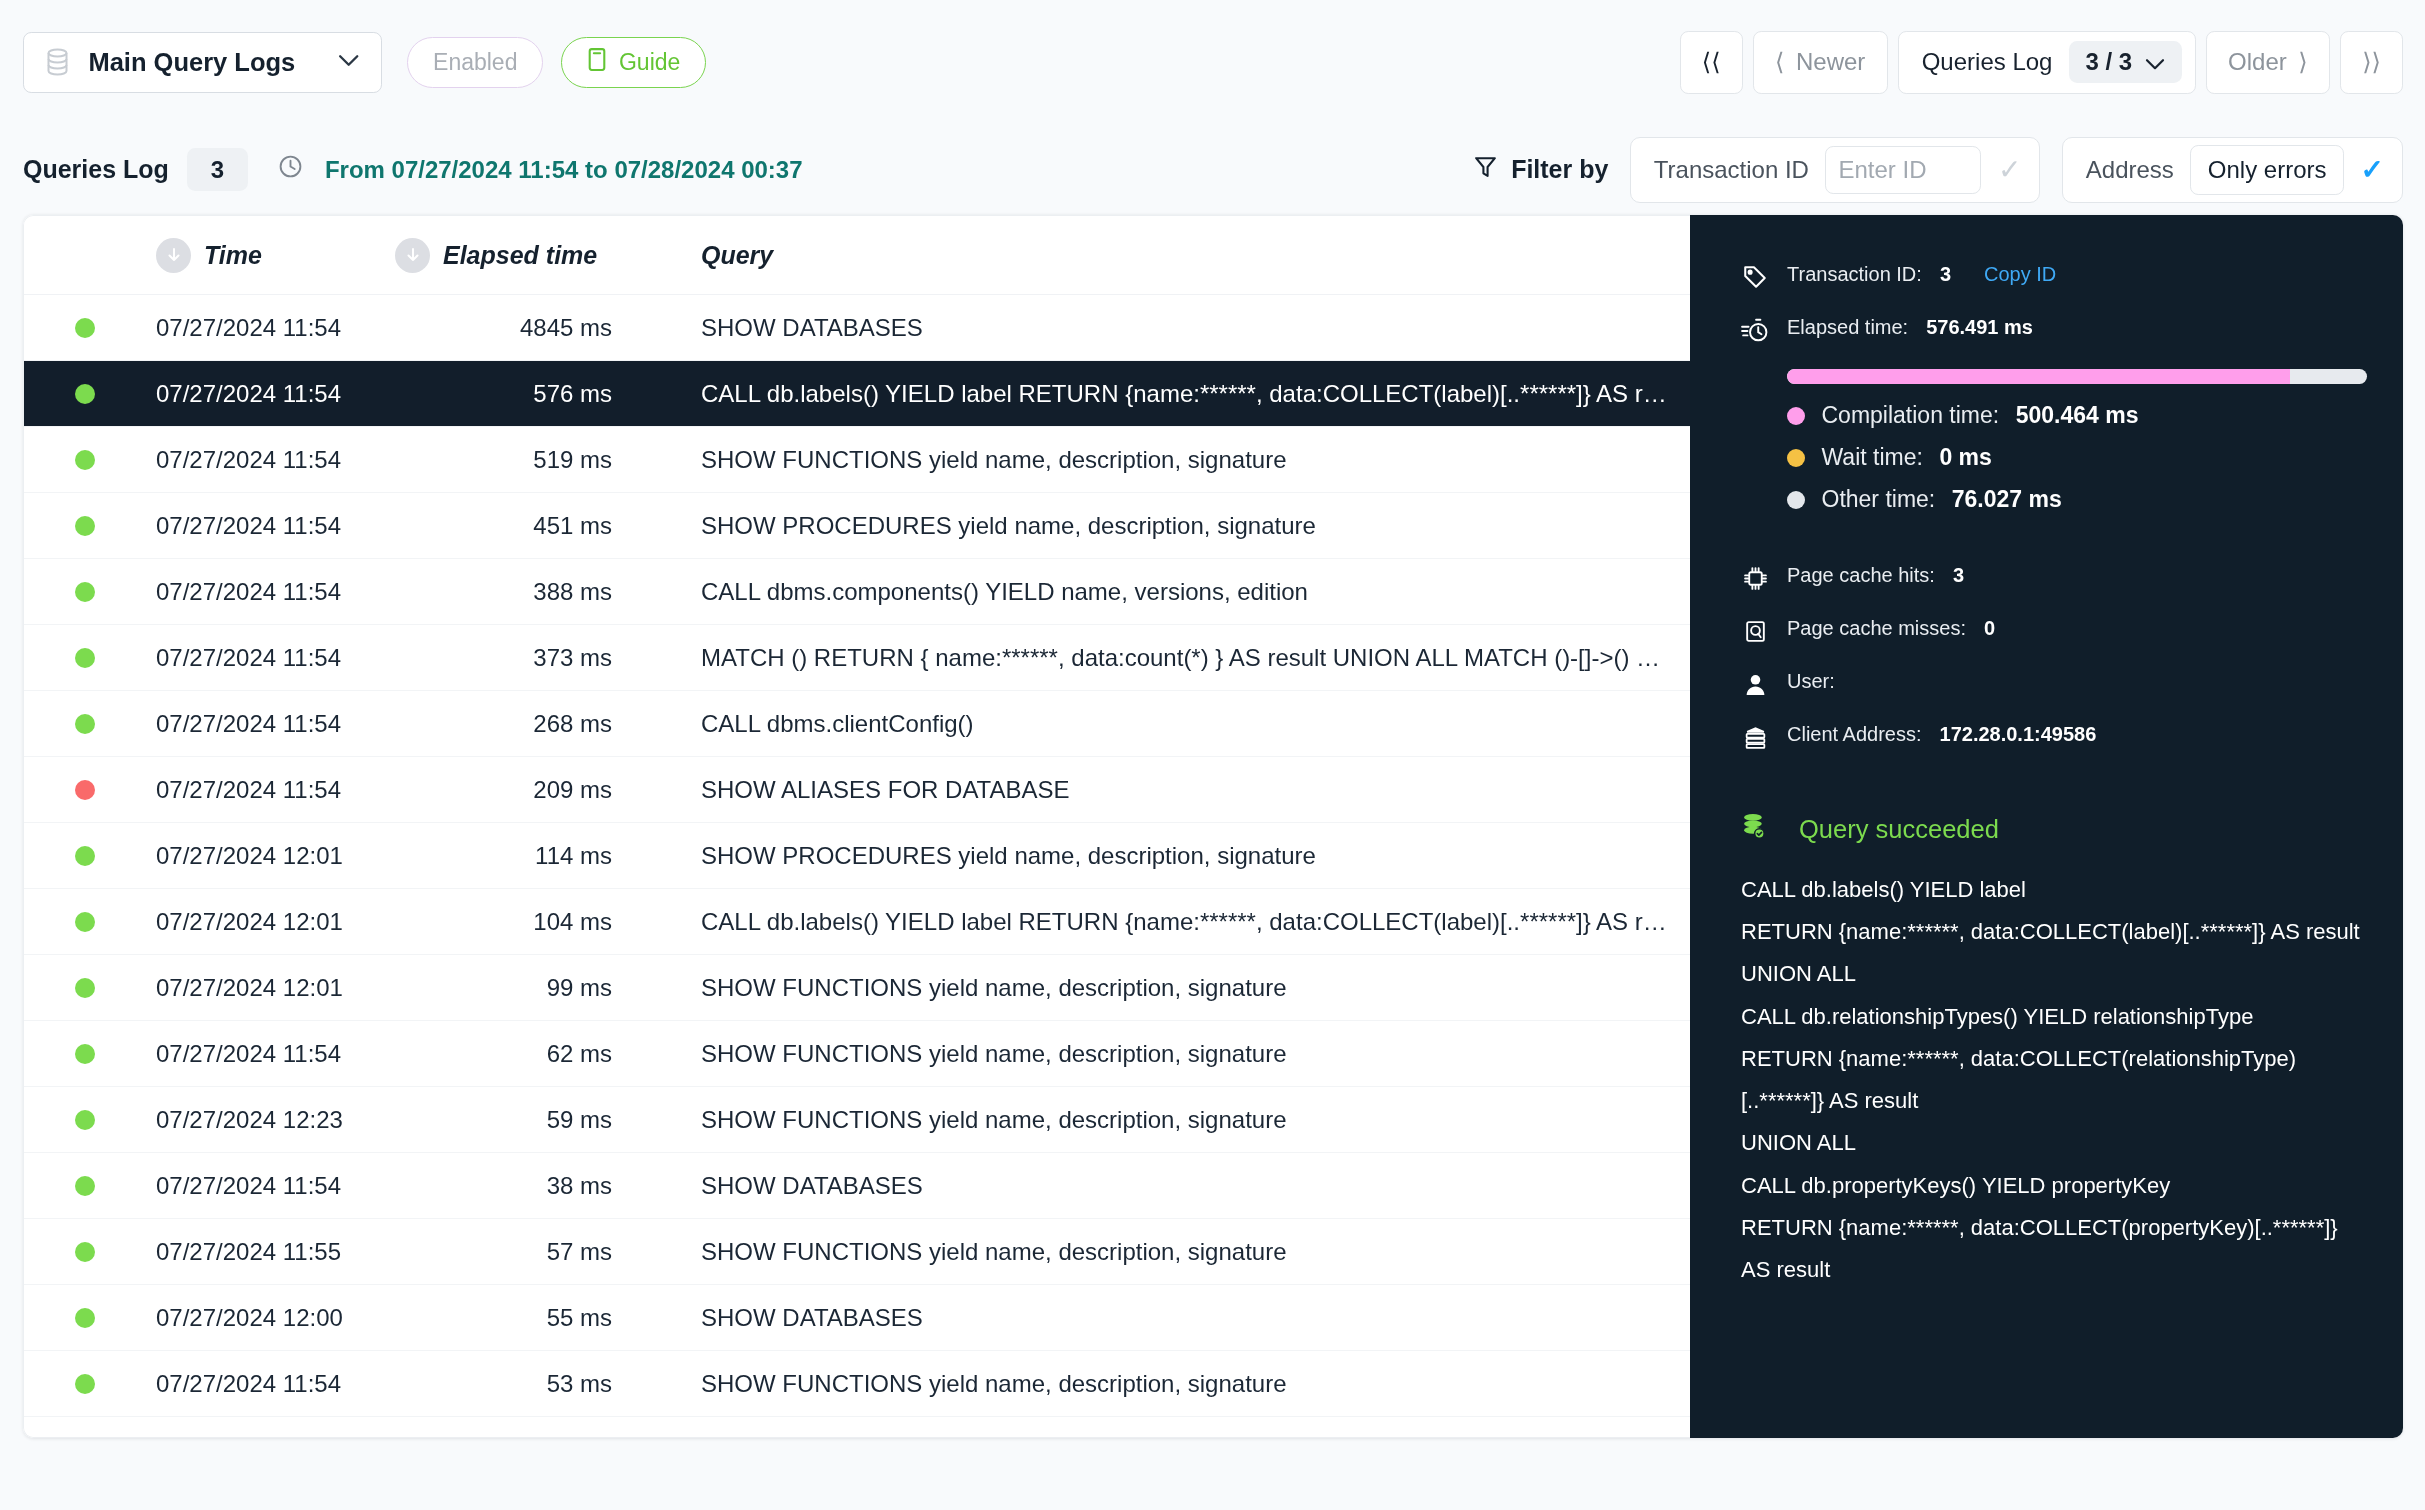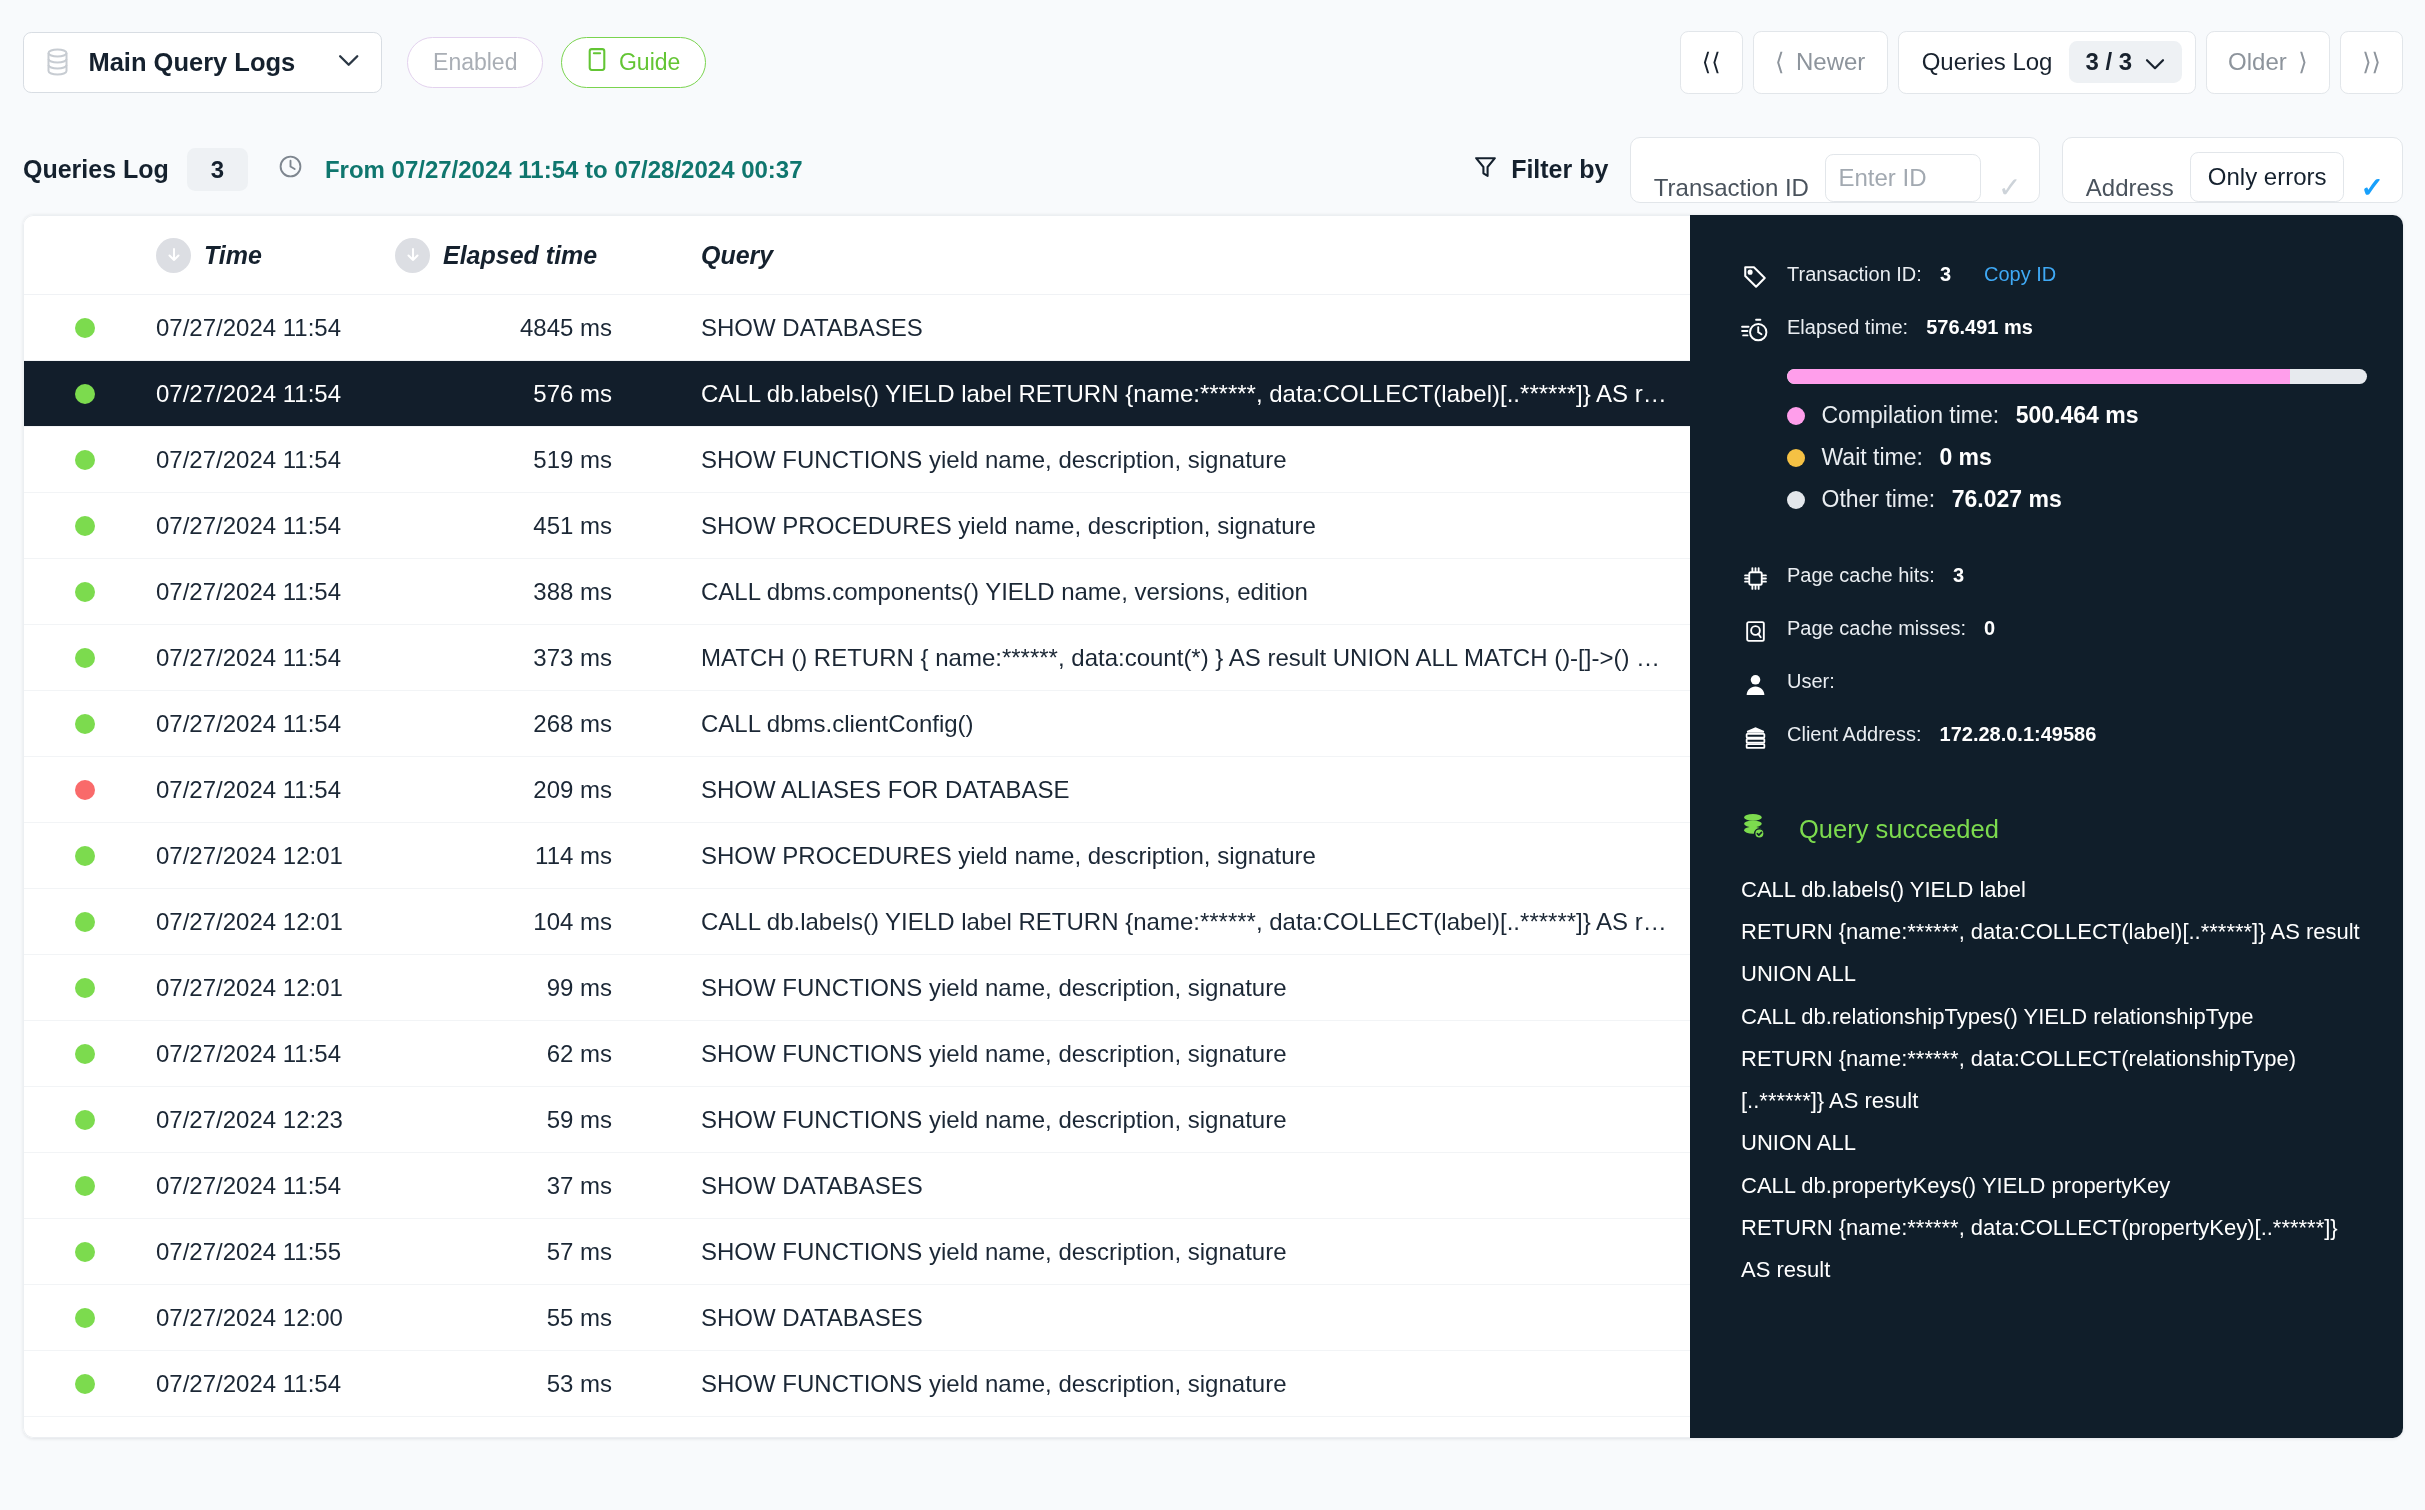--- a/index.html
+++ b/index.html
@@ -154,21 +154,21 @@
     align-items: center;
     gap: 13px;
     font-size: 25px;
     font-weight: 700;
     color: #15212E;
     margin-right: 21.4px;
     white-space: nowrap;
   }
   .filter-box {
     display: flex;
-    align-items: flex-end;
+    align-items: center;
     gap: 16.5px;
     height: 66px;
     padding: 0 18px 0 23px;
     border: 1.6px solid #E2E6EA;
     border-radius: 10px;
     background: #FFFFFF;
     box-sizing: border-box;
   }
   .filter-box .fb-label { font-size: 24px; color: #4A535D; white-space: nowrap; }
   .filter-input {
@@ -574,21 +574,21 @@
           </div>
           <div class="cell col-time">07/27/2024 12:23</div>
           <div class="cell col-ms">59 ms</div>
           <div class="cell col-query">SHOW FUNCTIONS yield name, description, signature</div>
         </div>
         <div class="row">
           <div class="cell col-dot">
             <span class="dot ok"></span>
           </div>
           <div class="cell col-time">07/27/2024 11:54</div>
-          <div class="cell col-ms">37 ms</div>
+          <div class="cell col-ms">38 ms</div>
           <div class="cell col-query">SHOW DATABASES</div>
         </div>
         <div class="row">
           <div class="cell col-dot">
             <span class="dot ok"></span>
           </div>
           <div class="cell col-time">07/27/2024 11:55</div>
           <div class="cell col-ms">57 ms</div>
           <div class="cell col-query">SHOW FUNCTIONS yield name, description, signature</div>
         </div>

